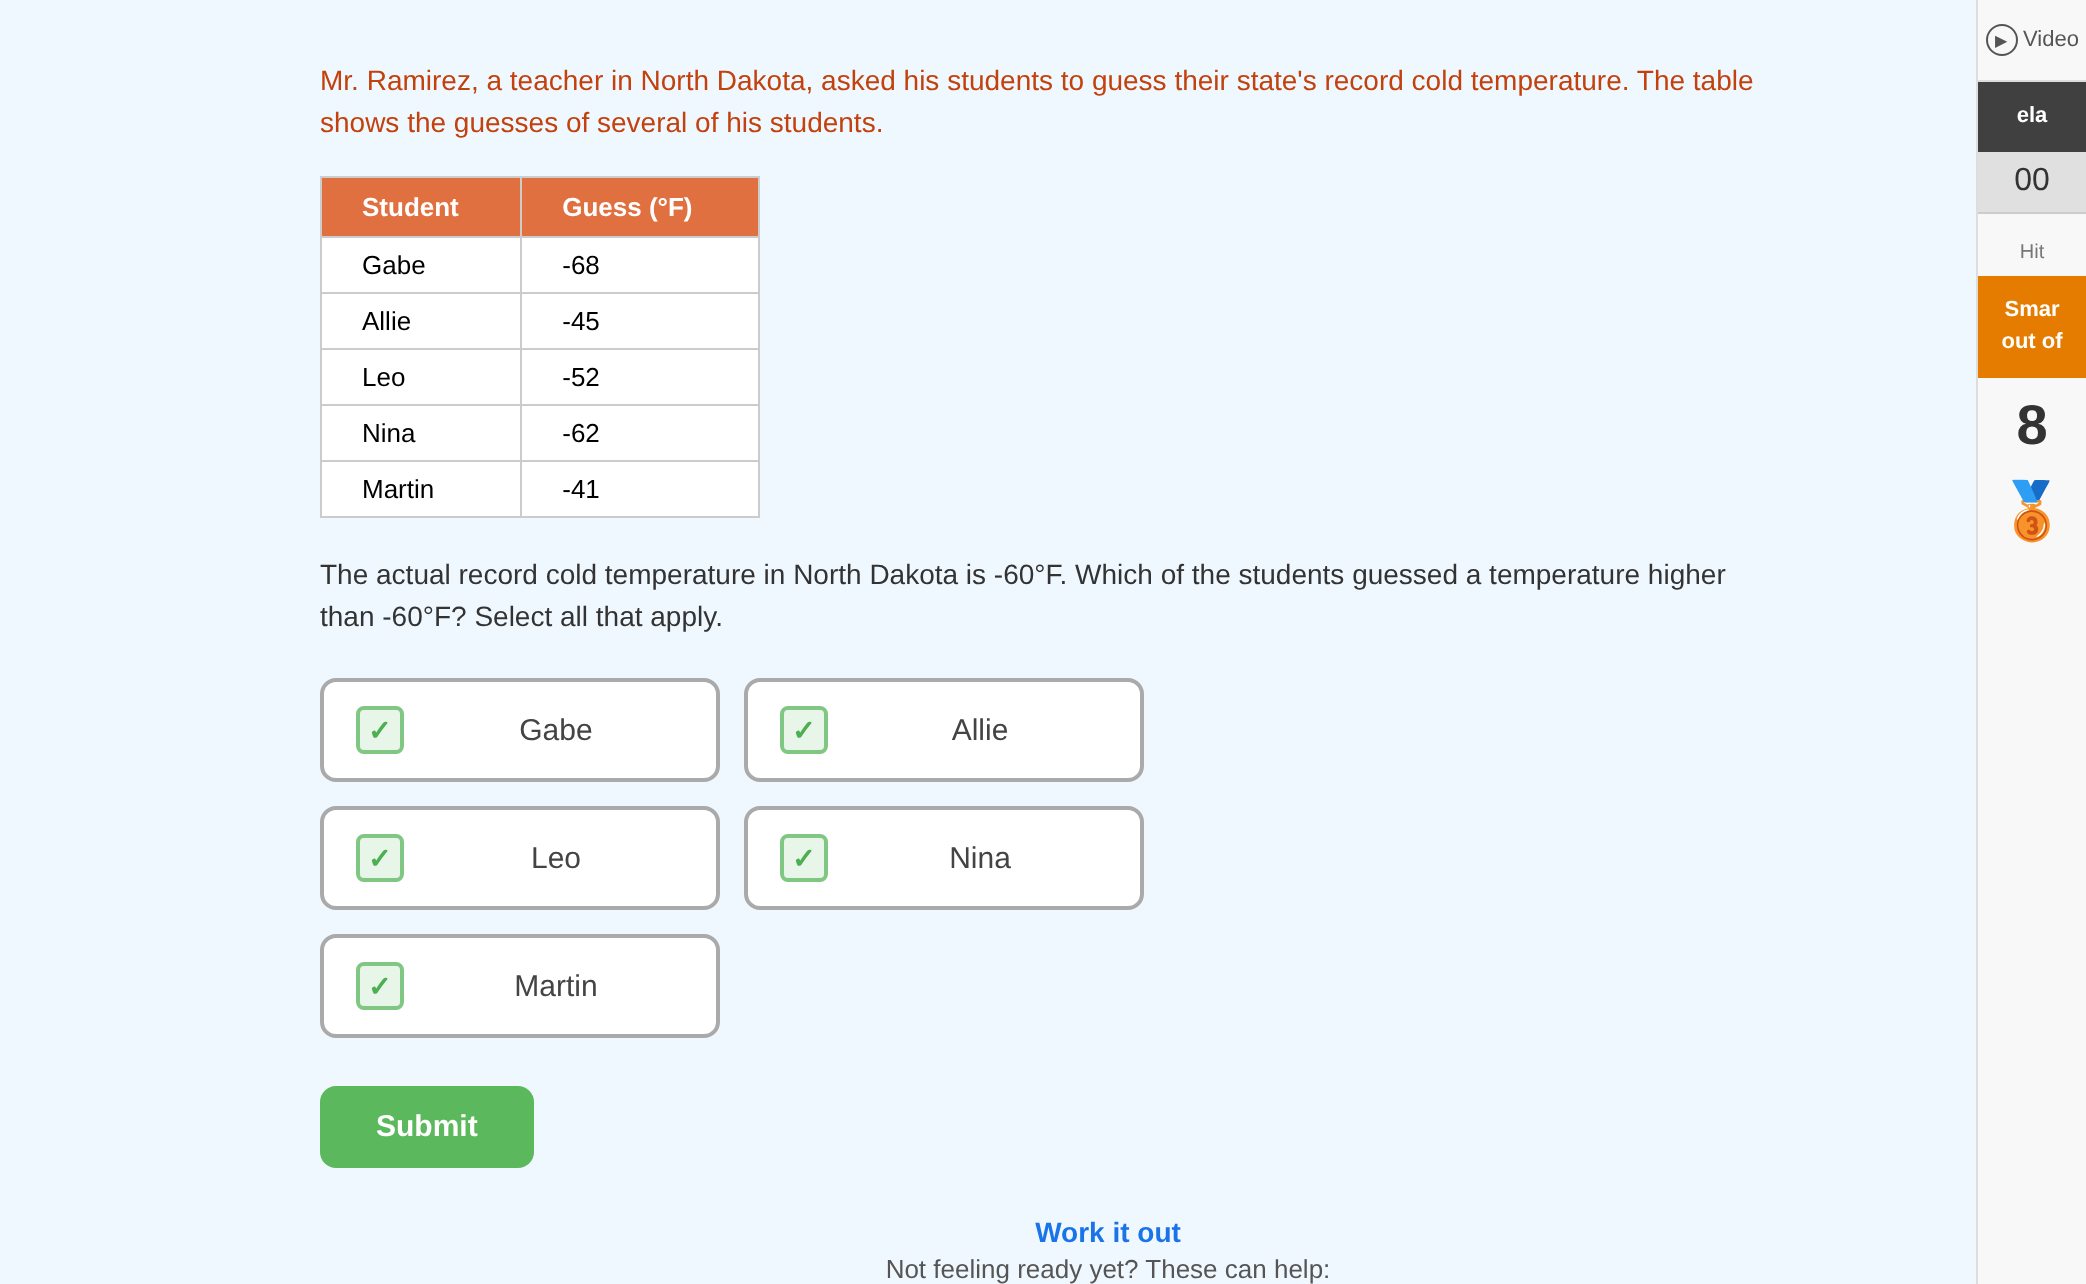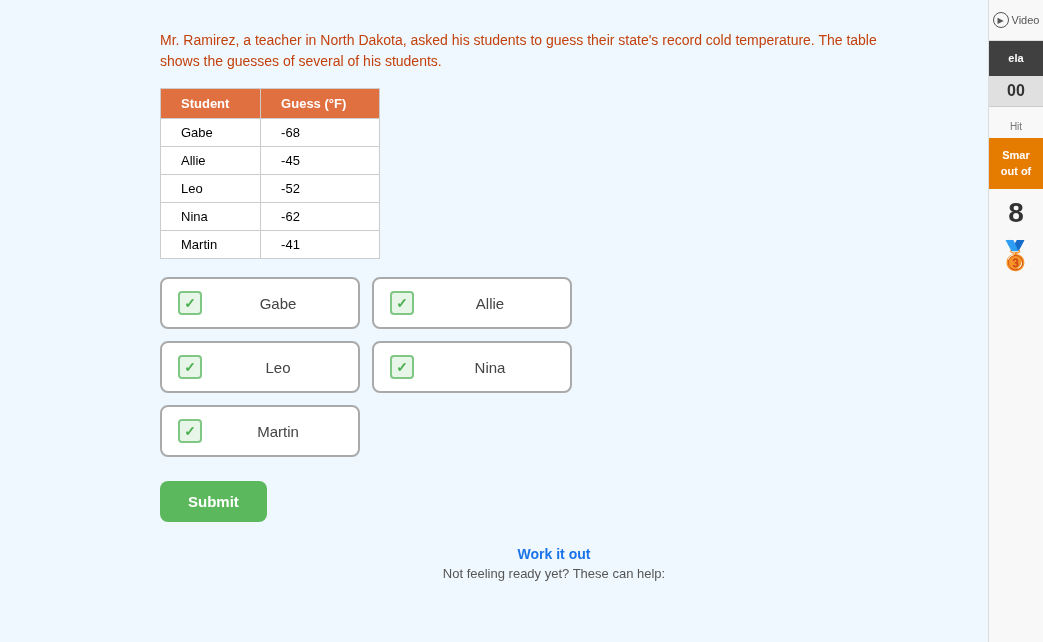--- a/index.html
+++ b/index.html
@@ -232,20 +232,21 @@
           <td>Nina</td>
           <td>-62</td>
         </tr>
         <tr>
           <td>Martin</td>
           <td>-41</td>
         </tr>
       </tbody>
   </table>
 
+  <p class="actual-temp-text">The actual record cold temperature in North Dakota is -60°F. Which of the students guessed a temperature higher than -60°F? Select all that apply.</p>
 
   <div class="answers-grid">
     <button class="answer-btn selected">
       <span class="check-box">
         <span class="checkmark">✓</span>
       </span>
       <span class="btn-label">Gabe</span>
     </button>
     <button class="answer-btn selected">
       <span class="check-box">
@@ -284,21 +285,21 @@
 <div class="right-sidebar">
   <div style="display:flex; align-items:center; padding: 6px 4px; gap:3px; width:100%; justify-content:center; border-bottom: 1px solid #ddd;">
     <button class="video-btn">
       <span class="play-icon">▶</span>
       <span>Video</span>
     </button>
   </div>
   <div style="background:#404040; color:white; width:100%; padding:10px 4px; font-size:11px; font-weight:600; text-align:center; line-height:1.4; cursor:pointer;">
     <span>ela</span>
   </div>
-  <div style="background:#e0e0e0; color:#333; width:100%; padding:6px 4px; font-size:16px; font-weight:bold; text-align:center; cursor:pointer; border-bottom:1px solid #ccc;">
+  <div style="background:#e0e0e0; color:#333; width:100%; padding:6px 4px; font-size:16px; font-weight:normal; text-align:center; cursor:pointer; border-bottom:1px solid #ccc;">
     <span>00</span>
   </div>
   <div style="font-size:10px; color:#777; text-align:center; padding:2px;margin-top:12px;">Hit</div>
   <div style="background:#e57c00; color:white; width:100%; padding:10px 4px; font-size:11px; font-weight:600; text-align:center; line-height:1.4; margin-top:4px;">
     <span>Smar</span><br>
     <span>out of</span>
   </div>
   <div class="sidebar-score">8</div>
   <div class="sidebar-medal">🥉</div>
 </div>

